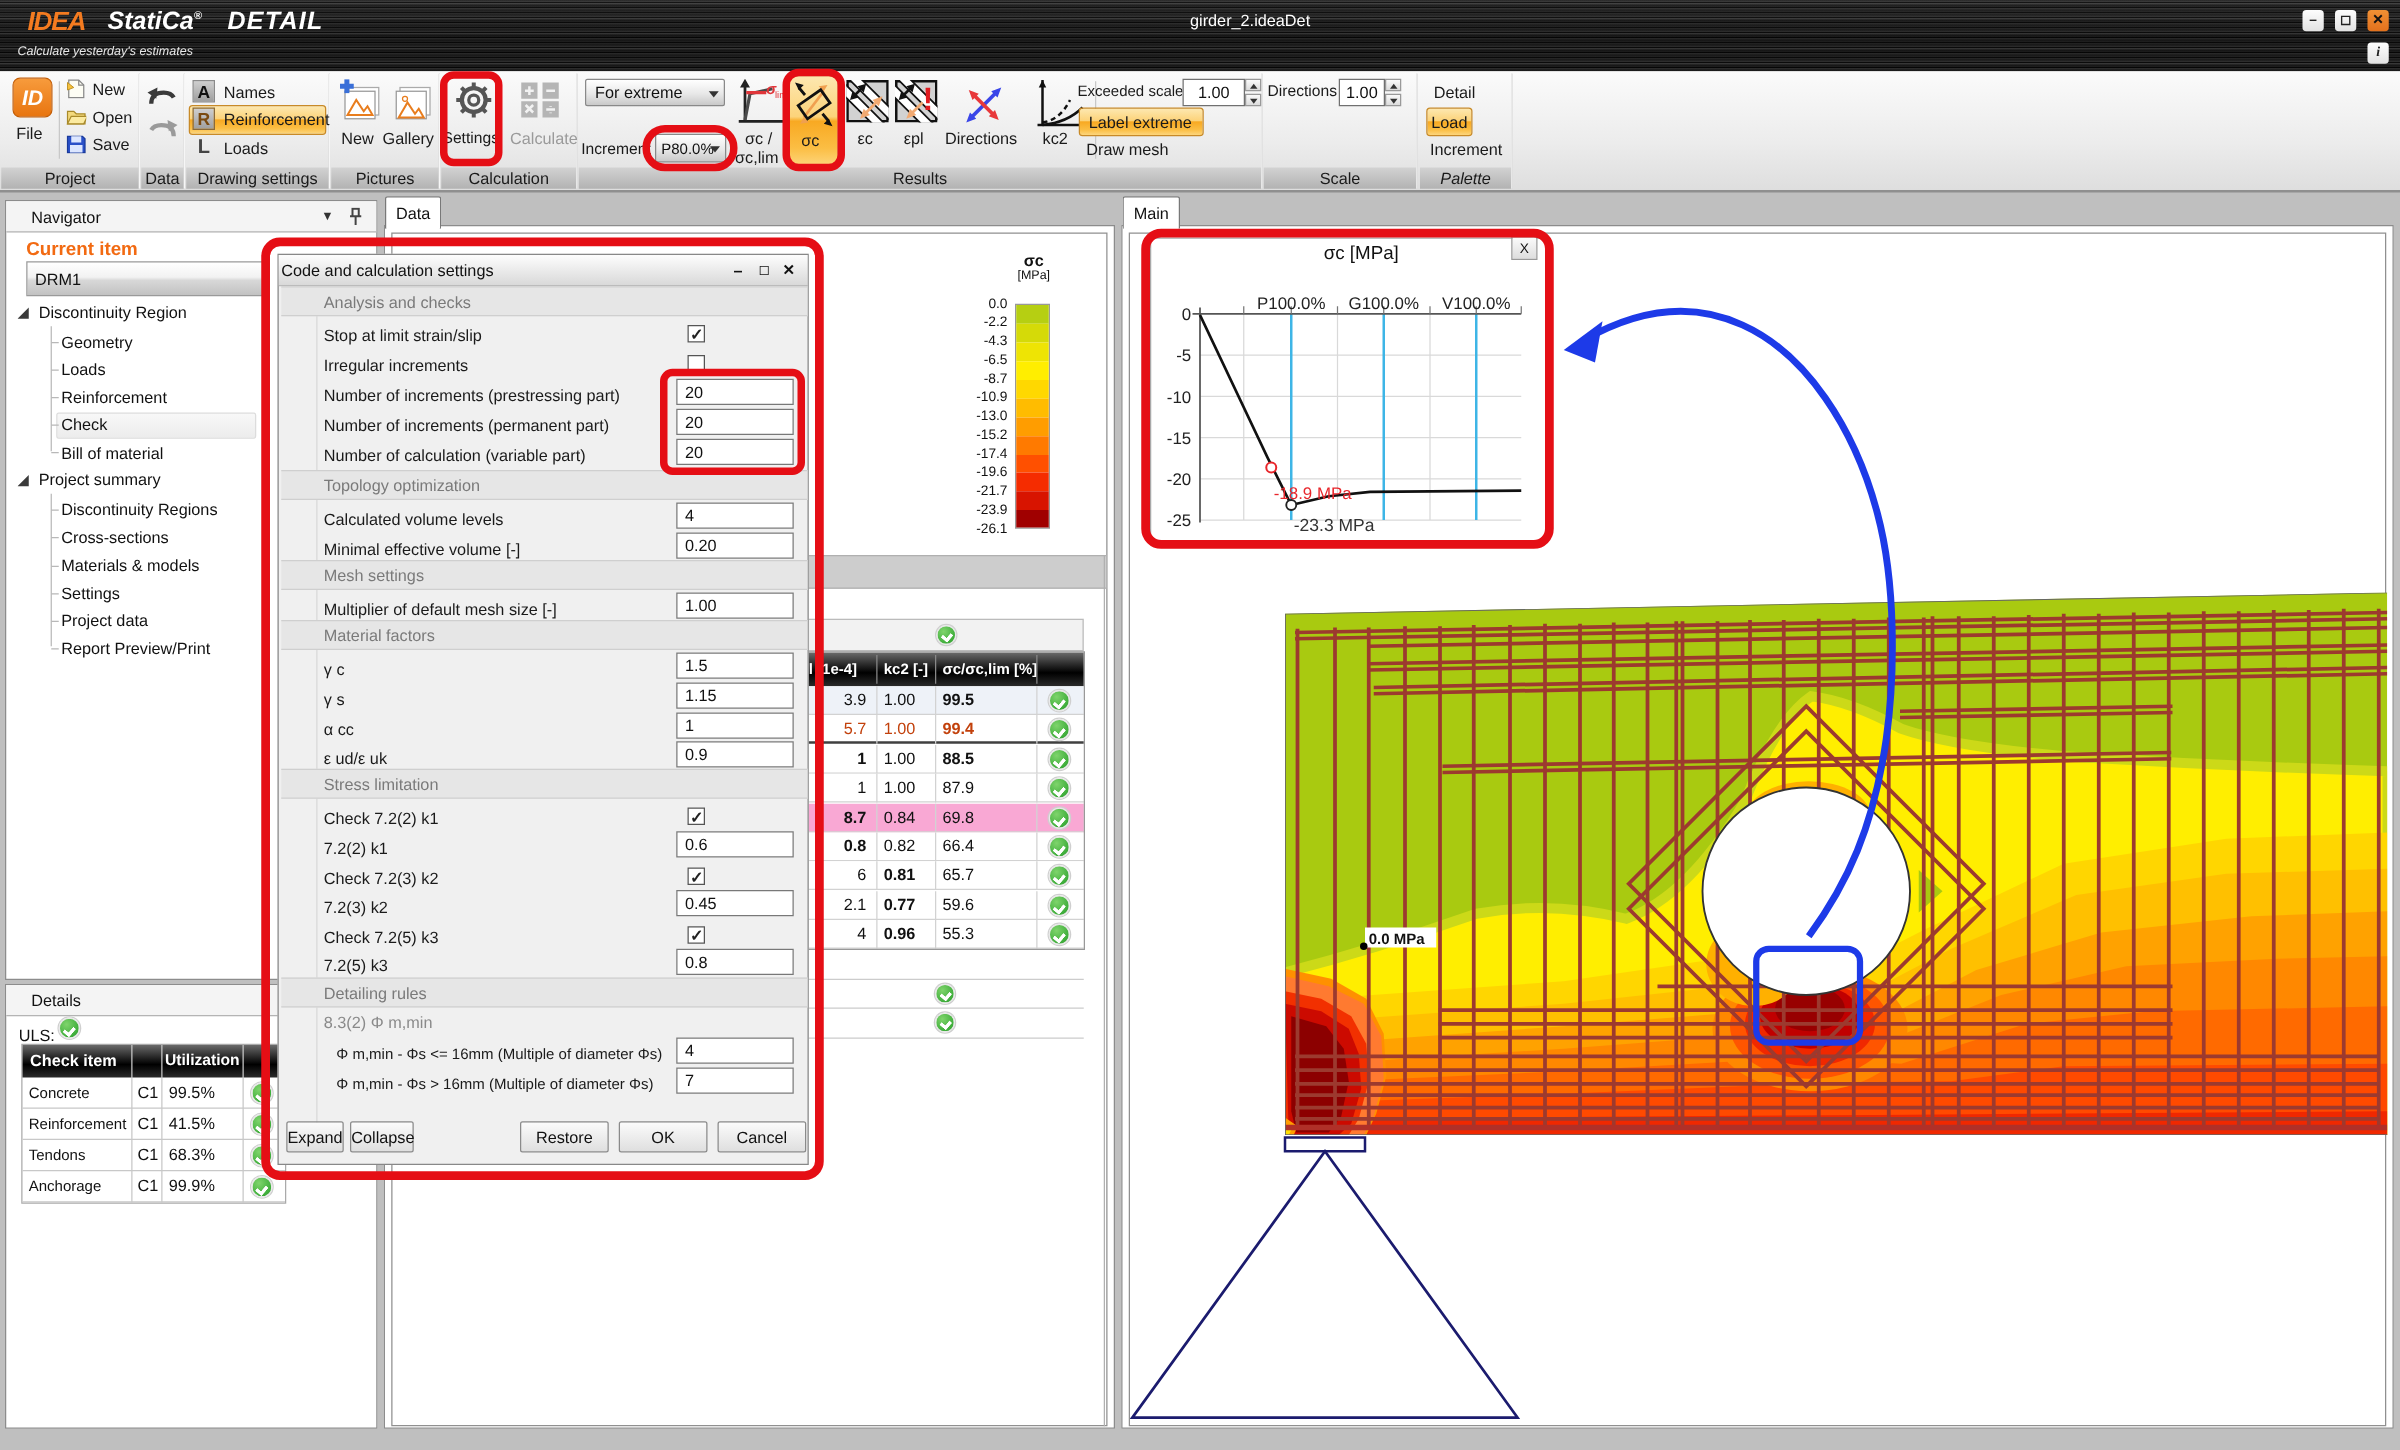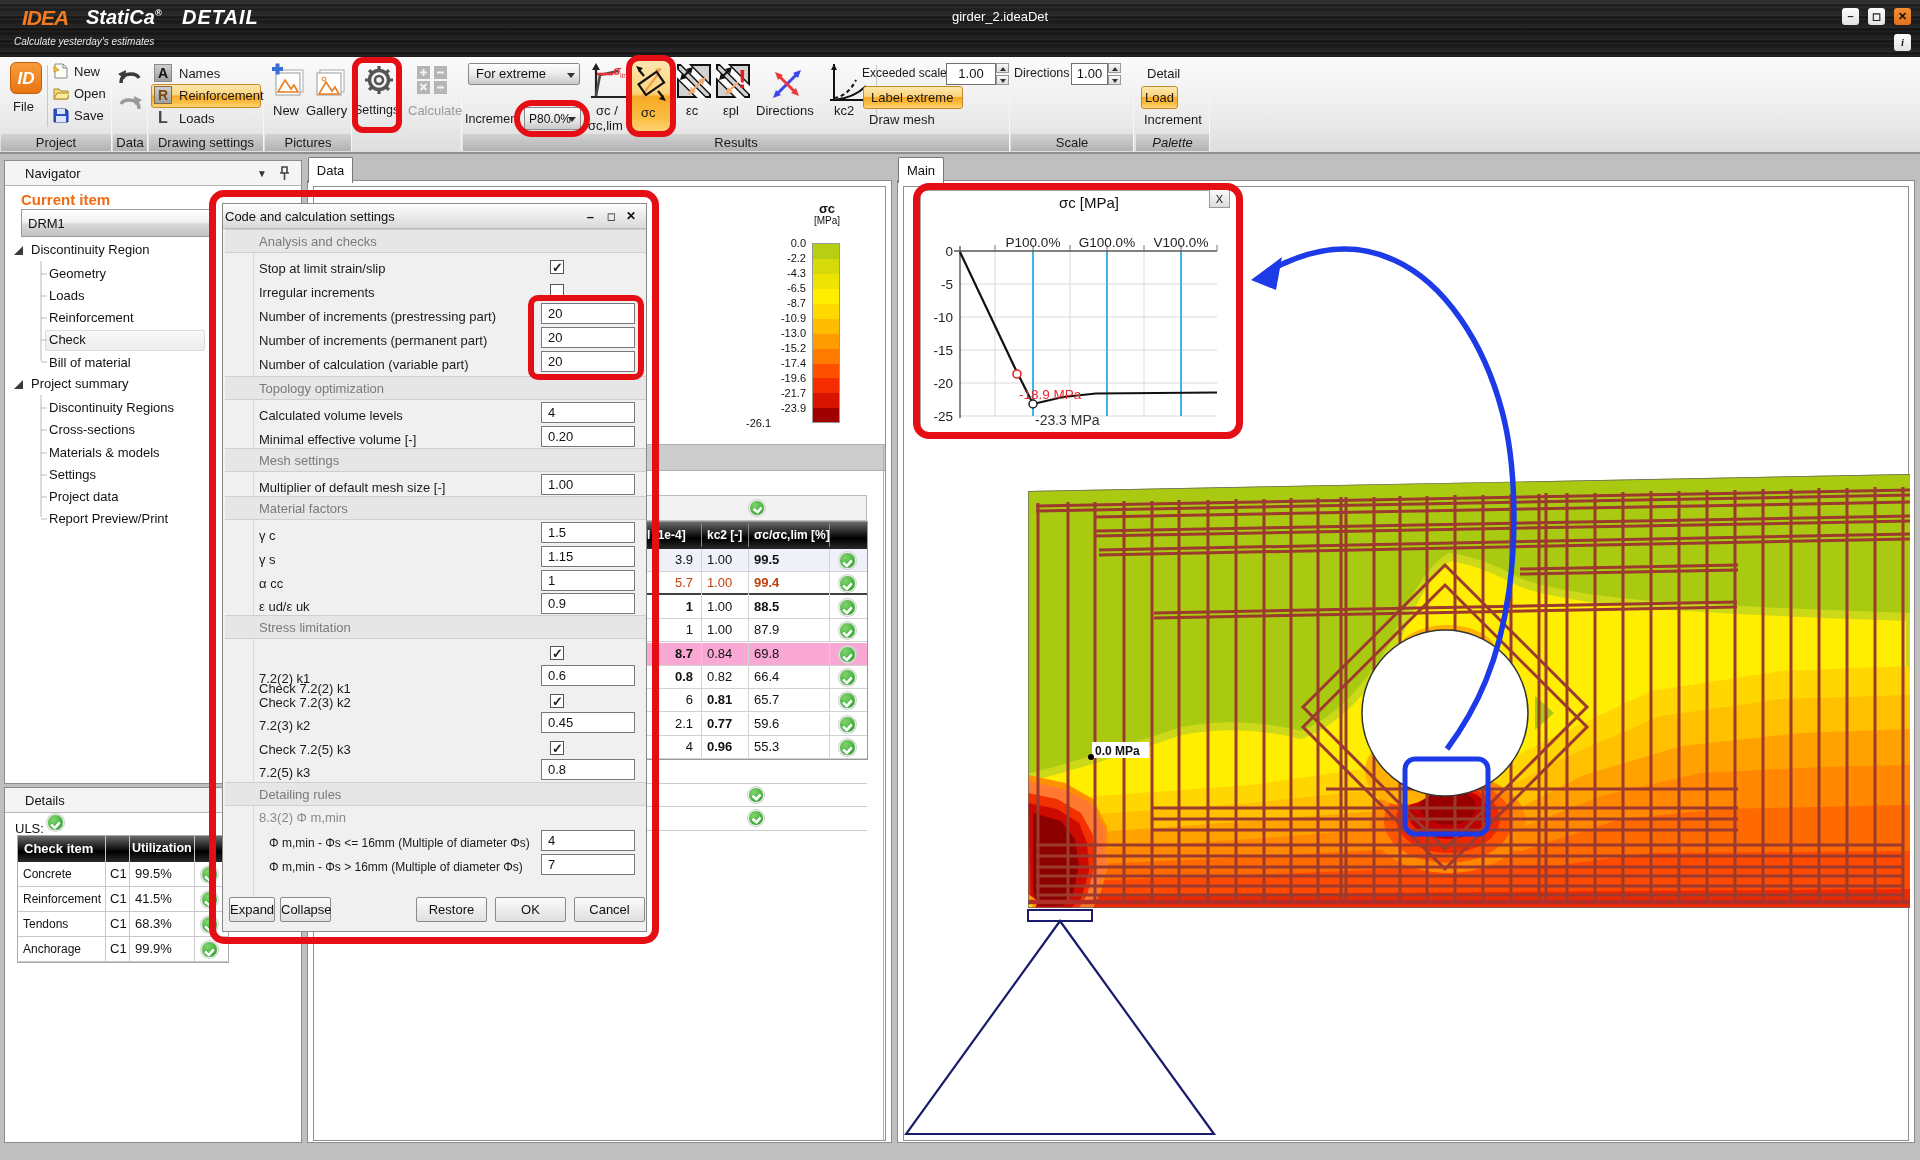--- a/index.html
+++ b/index.html
@@ -116,20 +116,23 @@
     </div>
   <div class="gsep" style="left:147px;"></div>
   <div class="grp" style="left:149px; width:114px;">
       <div class="glabel">Drawing settings</div>
     </div>
   <div class="gsep" style="left:263px;"></div>
   <div class="grp" style="left:265px; width:86px;">
       <div class="glabel">Pictures</div>
     </div>
   <div class="gsep" style="left:351px;"></div>
+  <div class="grp" style="left:353px; width:108px;">
+      <div class="glabel">Calculation</div>
+    </div>
   <div class="gsep" style="left:461px;"></div>
   <div class="grp" style="left:463px; width:546px;">
       <div class="glabel">Results</div>
     </div>
   <div class="gsep" style="left:1009px;"></div>
   <div class="grp" style="left:1011px; width:122px;">
       <div class="glabel">Scale</div>
     </div>
   <div class="gsep" style="left:1133px;"></div>
   <div class="grp" style="left:1136px; width:73px;font-style:italic;">
@@ -406,21 +409,21 @@
     <div class="abs" style="left:432px;top:80px;width:60px;text-align:right;font-size:11px;color:#111;">-4.3</div>
     <div class="abs" style="left:432px;top:95px;width:60px;text-align:right;font-size:11px;color:#111;">-6.5</div>
     <div class="abs" style="left:432px;top:110px;width:60px;text-align:right;font-size:11px;color:#111;">-8.7</div>
     <div class="abs" style="left:432px;top:125px;width:60px;text-align:right;font-size:11px;color:#111;">-10.9</div>
     <div class="abs" style="left:432px;top:140px;width:60px;text-align:right;font-size:11px;color:#111;">-13.0</div>
     <div class="abs" style="left:432px;top:155px;width:60px;text-align:right;font-size:11px;color:#111;">-15.2</div>
     <div class="abs" style="left:432px;top:170px;width:60px;text-align:right;font-size:11px;color:#111;">-17.4</div>
     <div class="abs" style="left:432px;top:185px;width:60px;text-align:right;font-size:11px;color:#111;">-19.6</div>
     <div class="abs" style="left:432px;top:200px;width:60px;text-align:right;font-size:11px;color:#111;">-21.7</div>
     <div class="abs" style="left:432px;top:215px;width:60px;text-align:right;font-size:11px;color:#111;">-23.9</div>
-    <div class="abs" style="left:432px;top:230px;width:60px;font-size:11px;color:#111;">-26.1</div>
+    <div class="abs" style="left:432px;top:230px;width:60px;text-align:right;font-size:11px;color:#111;">-26.1</div>
 
   <div class="abs" style="left:0px;top:257px;width:571px;height:27px;background:#cdcdcd;border-top:1px solid #b0b0b0;border-bottom:1px solid #b0b0b0;"></div>
   <div class="vline" style="left:569px;top:257px;height:697px;background:#b0b0b0;"></div>
 
   <div class="abs" style="left:287px;top:308px;width:266px;height:530px;">
       <div class="abs" style="left:0;top:0px;width:266px;height:26px;background:#f2f2f2;border:1px solid #bbb;">
         <div class="gcheck" style="left:147px;top:4px;width:16px;height:16px;"></div>
       </div>
       <div class="abs" style="left:0;top:27px;width:266px;height:27px;background:linear-gradient(180deg,#6a6a6a 0%,#222 40%,#000 60%,#2a2a2a 100%);color:#fff;font-weight:bold;font-size:12px;">
         <span style="position:absolute;left:46px;top:6px;">l [1e-4]</span>
@@ -713,21 +716,21 @@
     <div class="dsec" style="top:292px;">Material factors</div>
     <div class="drow" style="top:324px;left:36px;">γ c</div>
     <div class="dinput" style="top:318px;">1.5</div>
     <div class="drow" style="top:348px;left:36px;">γ s</div>
     <div class="dinput" style="top:342px;">1.15</div>
     <div class="drow" style="top:372px;left:36px;">α cc</div>
     <div class="dinput" style="top:366px;">1</div>
     <div class="drow" style="top:395px;left:36px;">ε ud/ε uk</div>
     <div class="dinput" style="top:389px;">0.9</div>
     <div class="dsec" style="top:411px;">Stress limitation</div>
-    <div class="drow" style="top:443px;left:36px;margin-top:34px;">Check 7.2(2) k1</div>
+    <div class="drow" style="top:443px;left:36px;">Check 7.2(2) k1</div>
     <div class="dcheck on" style="top:442px;"></div>
     <div class="drow" style="top:467px;left:36px;">7.2(2) k1</div>
     <div class="dinput" style="top:461px;">0.6</div>
     <div class="drow" style="top:491px;left:36px;">Check 7.2(3) k2</div>
     <div class="dcheck on" style="top:490px;"></div>
     <div class="drow" style="top:514px;left:36px;">7.2(3) k2</div>
     <div class="dinput" style="top:508px;">0.45</div>
     <div class="drow" style="top:538px;left:36px;">Check 7.2(5) k3</div>
     <div class="dcheck on" style="top:537px;"></div>
     <div class="drow" style="top:561px;left:36px;">7.2(5) k3</div>

